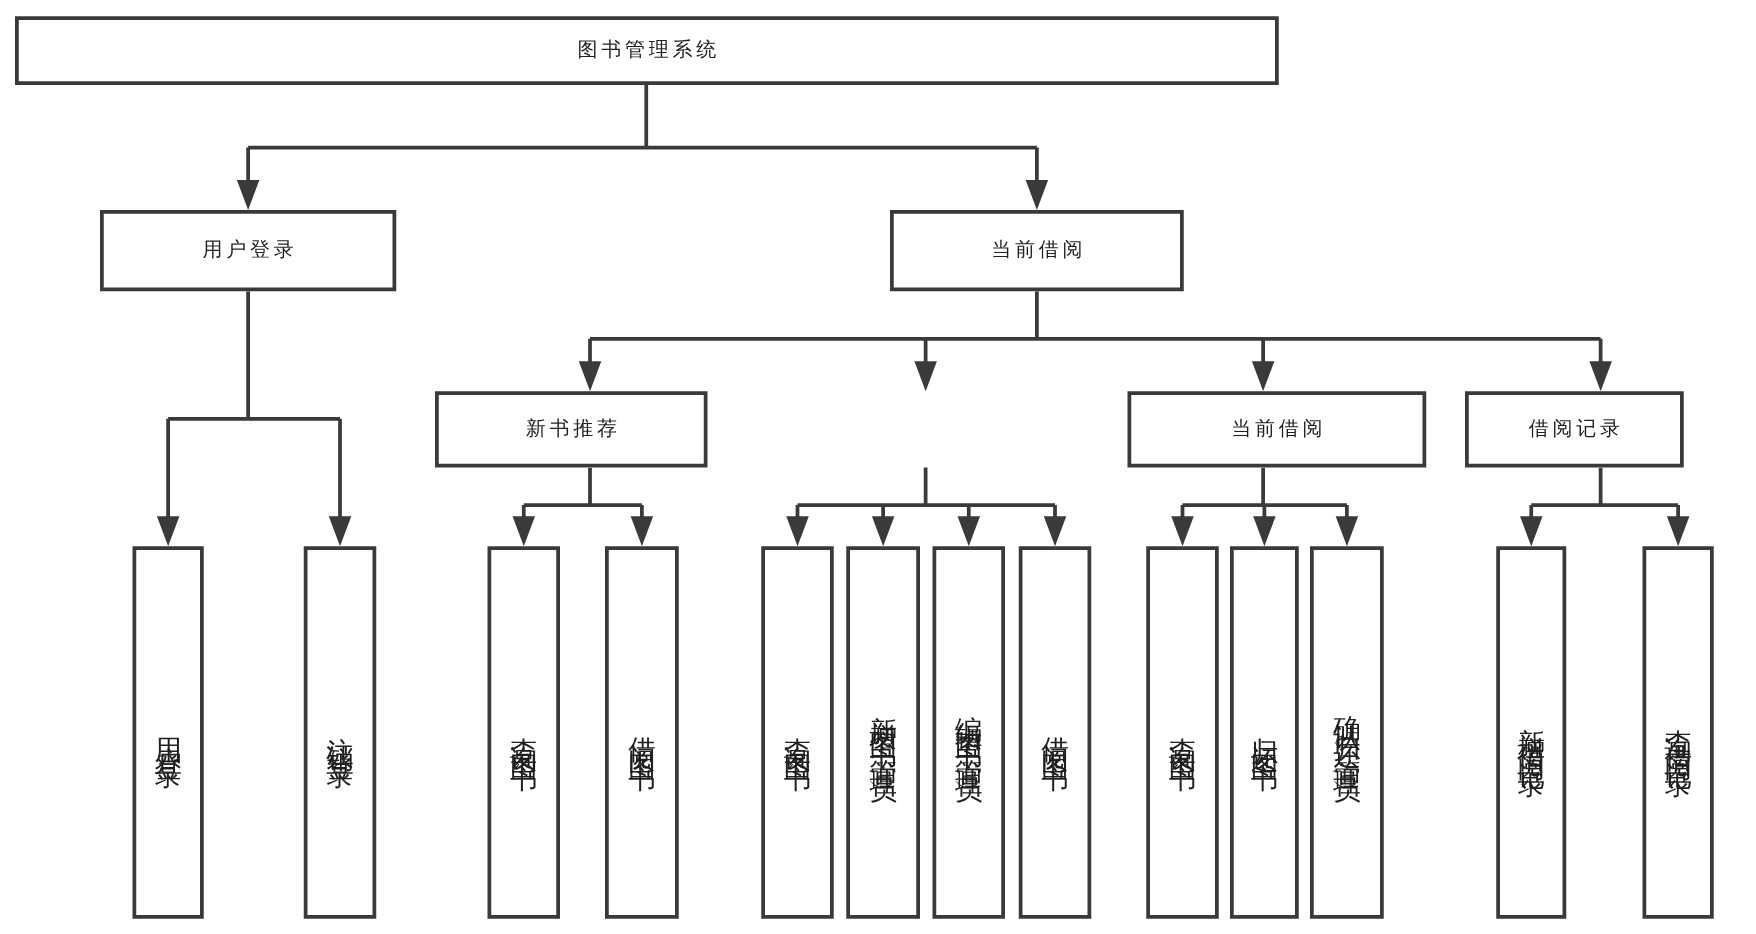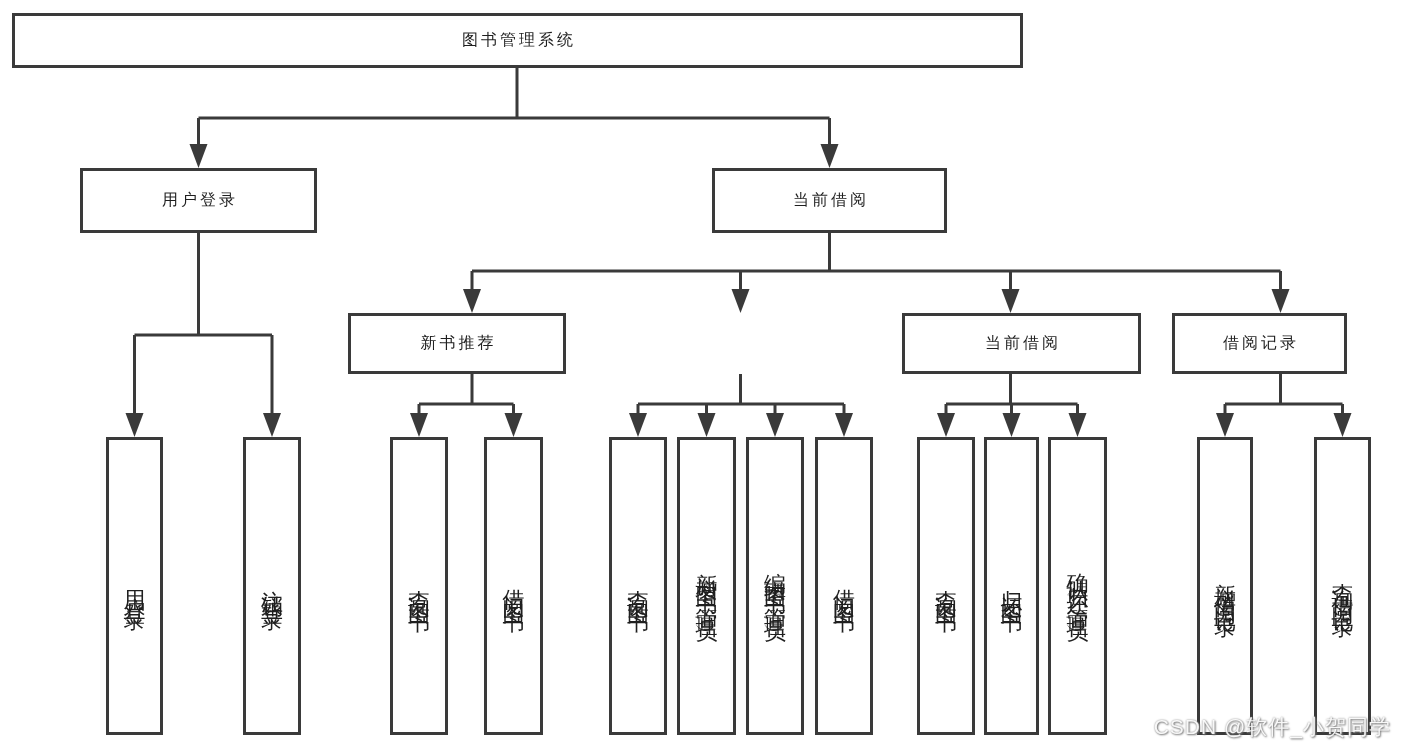--- a/index.html
+++ b/index.html
@@ -150,15 +150,14 @@
     <span class="lbl">确认归还（管理员）</span>
   </div>
 
   <div class="node leaf" style="left:1197px; top:437px; width:56px; height:298px;">
     <span class="lbl">新增借阅记录</span>
   </div>
   <div class="node leaf" style="left:1314px; top:437px; width:57px; height:298px;">
     <span class="lbl">查询借阅记录</span>
   </div>
 
-  <div class="watermark">CSDN @软件_小贺同学</div>
 
 </div>
 
 </body></html>

